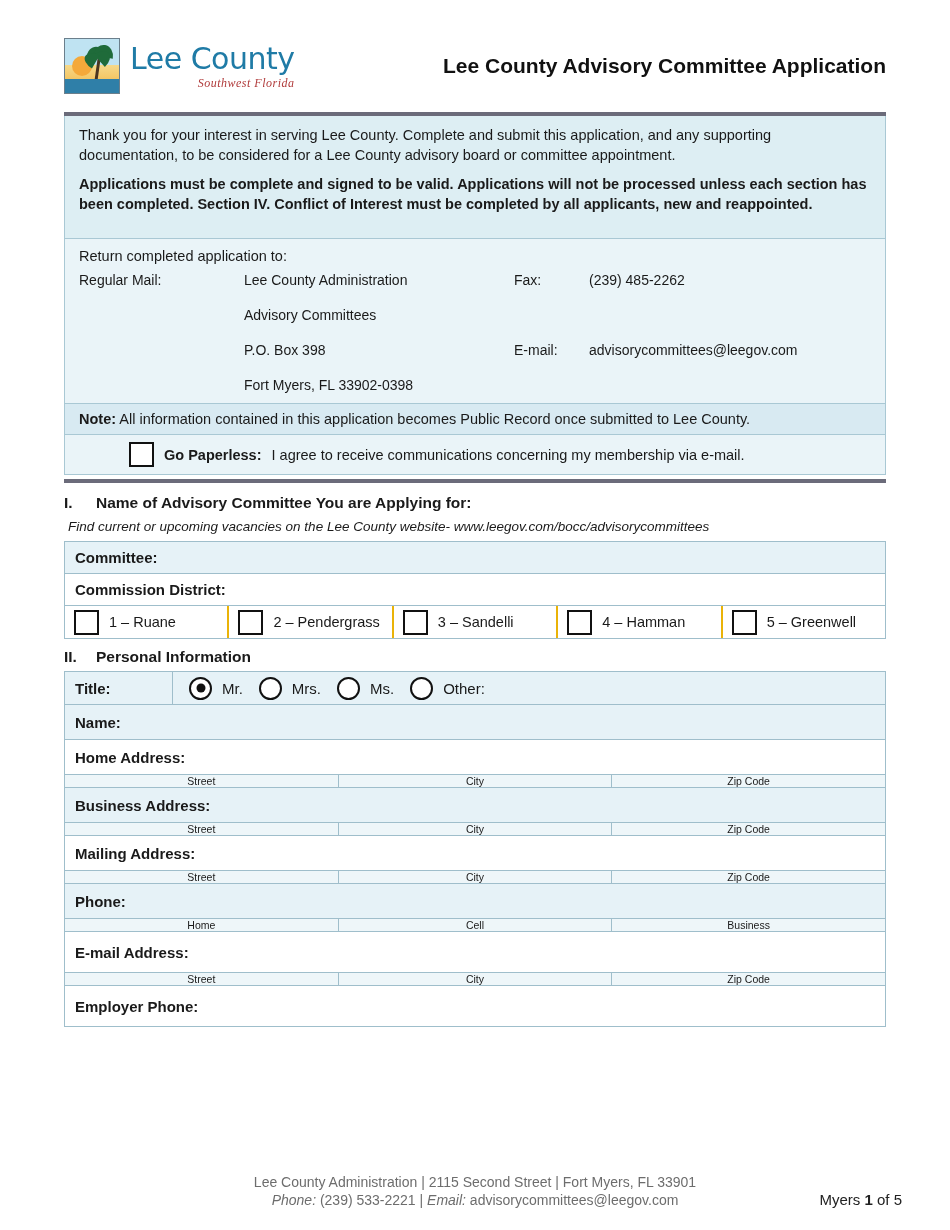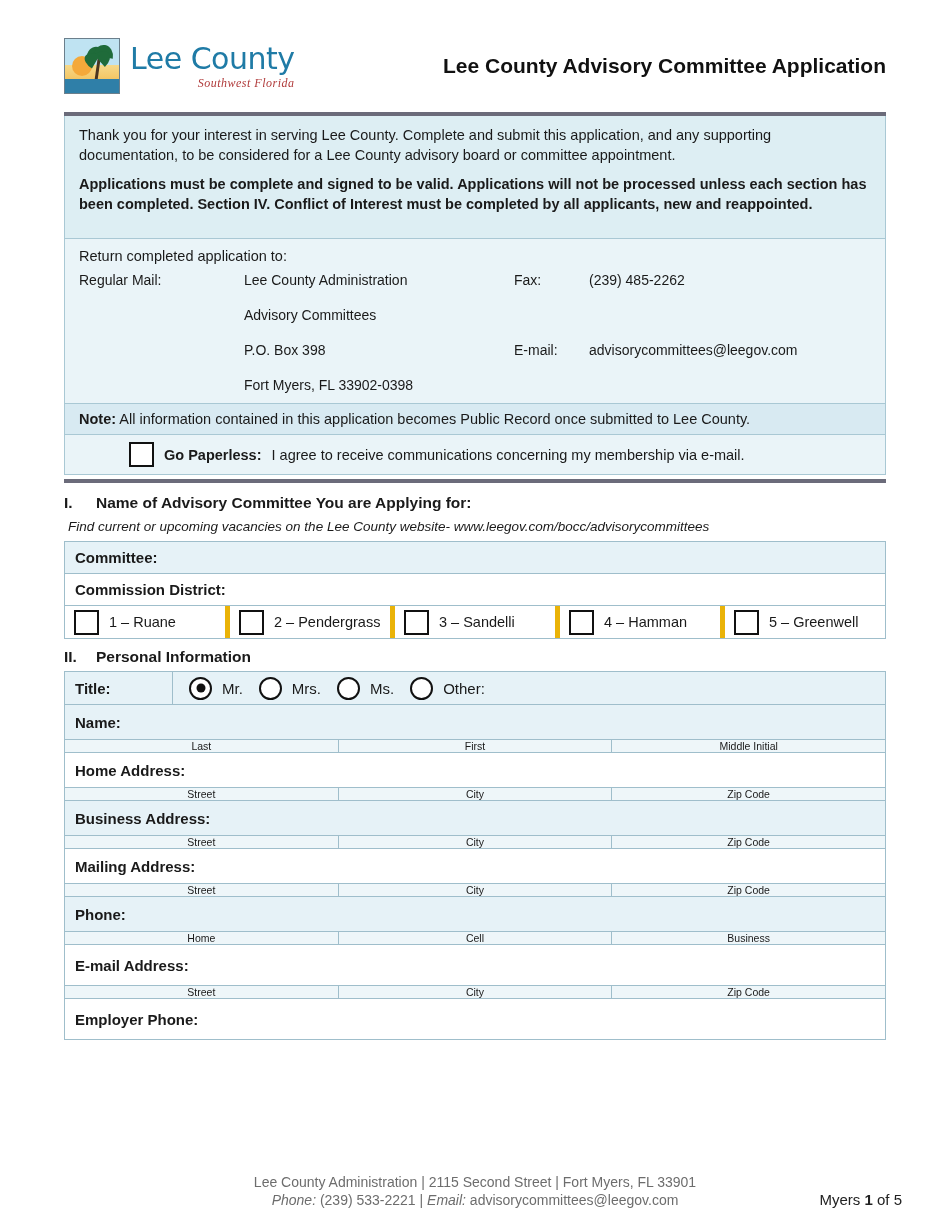--- a/index.html
+++ b/index.html
@@ -212,21 +212,21 @@
     gap: 0;
     height: 32px;
   }
   .district-item {
     display: flex;
     align-items: center;
     gap: 10px;
     flex: 1;
     padding-left: 9px;
     box-sizing: border-box;
-    border-left: 5px solid #eab308;
+    border-left: 2px solid #eab308;
     height: 100%;
   }
   .district-item:first-child { border-left: none; }
   .district-item span { font-size: 14.5px; }
 
   .title-row {
     display: flex;
     align-items: center;
     height: 32px;
   }
@@ -433,25 +433,20 @@
           <span class="t-txt">Other:</span>
         </div>
       </td>
     </tr>
 
     <tr class="field-row">
       <td class="shade" colspan="3">
         <div class="row-label">Name:</div>
       </td>
     </tr>
-    <tr class="subhdr-row">
-      <td class="shade">Last</td>
-      <td class="shade">First</td>
-      <td class="shade">Middle Initial</td>
-    </tr>
 
     <tr class="field-row">
       <td class="white" colspan="3">
         <div class="row-label">Home Address:</div>
       </td>
     </tr>
     <tr class="subhdr-row">
       <td class="white">Street</td>
       <td class="white">City</td>
       <td class="white">Zip Code</td>

